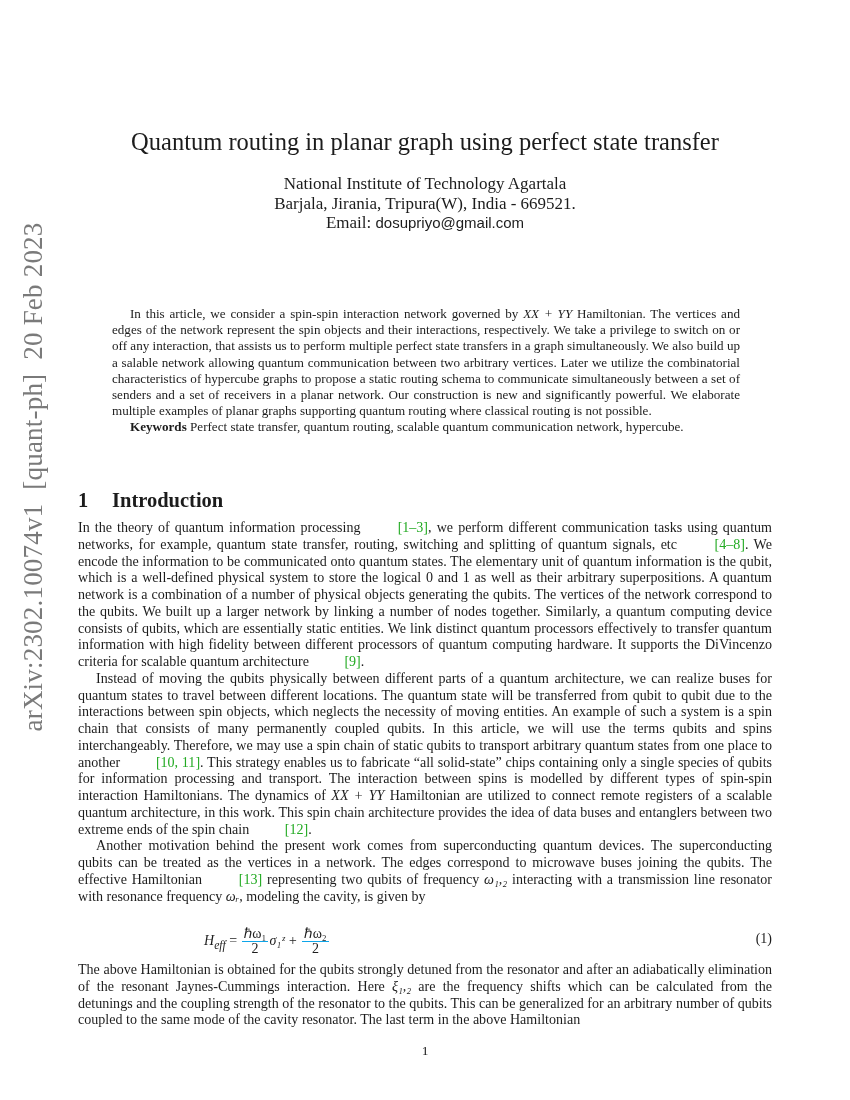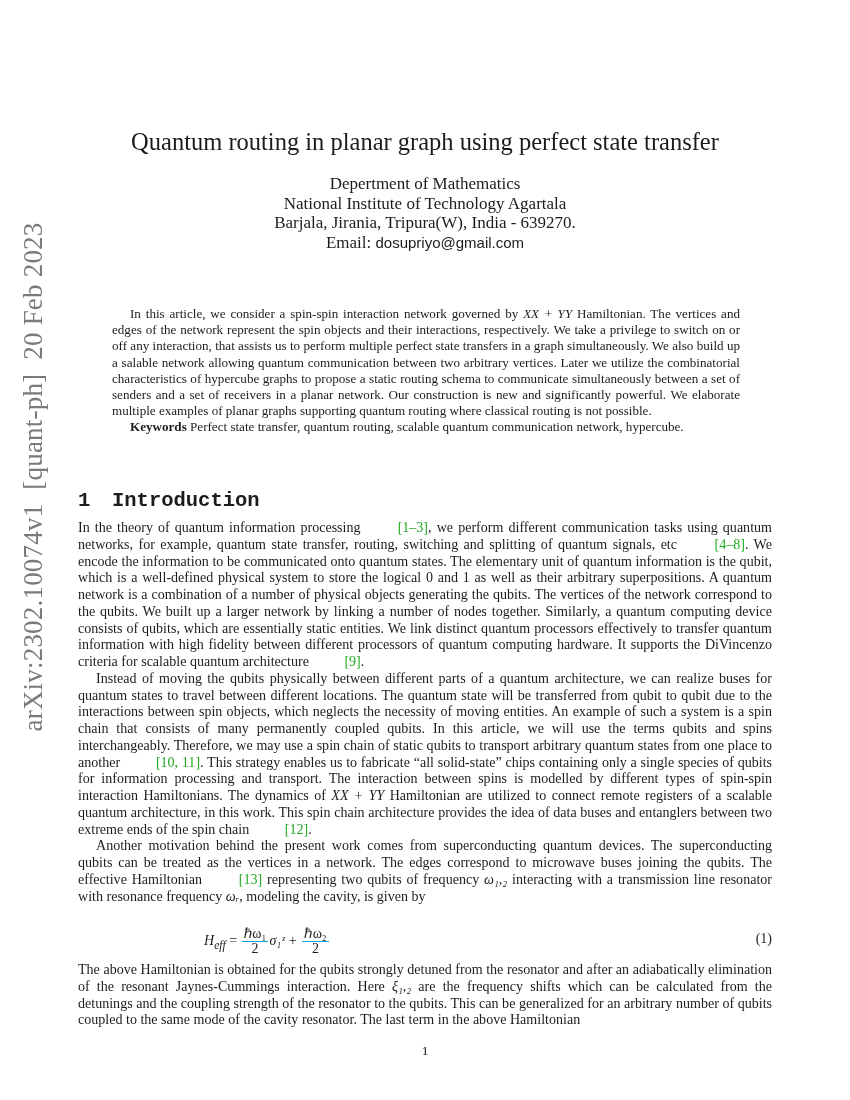--- a/index.html
+++ b/index.html
@@ -43,21 +43,21 @@
     text-align: justify;
   }
   #abstract h3 {
     margin: 0 0 5px 0; text-align: center; font-size: 13.5px; font-weight: bold;
   }
   #abstract p { margin: 0; text-indent: 18px; }
   #abstract .kw-label { font-weight: bold; }
 
   #section-heading {
     position: absolute; left: 78px; top: 489px;
-    font-family: Liberation Mono, monospace;
+    font-family: Liberation Serif, serif;
     font-size: 20.5px; font-weight: bold; color: #1c1c1c;
   }
   #section-heading .num { display: inline-block; width: 34px; }
 
   #body {
     position: absolute; left: 78px; width: 694px; top: 519px;
     font-family: "Liberation Serif", serif;
     font-size: 14.05px; line-height: 16.75px; color: #1c1c1c;
     text-align: justify;
   }
@@ -91,23 +91,22 @@
   }
 </style>
 </head>
 <body>
 
 <div id="arxiv-stamp"><span>arXiv:2302.10074v1</span><span>[quant-ph]</span><span>20 Feb 2023</span></div>
 
 <h1 id="title" style="margin:0">Quantum routing in planar graph using perfect state transfer</h1>
 
 <div id="author-block">
-  <div>Depertment of Mathematics</div>
   <div>National Institute of Technology Agartala</div>
-  <div>Barjala, Jirania, Tripura(W), India - 639270.</div>
+  <div>Barjala, Jirania, Tripura(W), India - 669521.</div>
   <div>
     <span>Email:</span>
     <span class="email-addr">dosupriyo@gmail.com</span>
   </div>
 </div>
 
 <div id="abstract">
   <p><span>In this article, we consider a spin-spin interaction network governed by </span><span class="math">XX + YY</span><span> Hamiltonian. The vertices and edges of the network represent the spin objects and their interactions, respectively. We take a privilege to switch on or off any interaction, that assists us to perform multiple perfect state transfers in a graph simultaneously. We also build up a salable network allowing quantum communication between two arbitrary vertices. Later we utilize the combinatorial characteristics of hypercube graphs to propose a static routing schema to communicate simultaneously between a set of senders and a set of receivers in a planar network. Our construction is new and significantly powerful. We elaborate multiple examples of planar graphs supporting quantum routing where classical routing is not possible.</span></p>
   <p><span class="kw-label">Keywords</span> <span>Perfect state transfer, quantum routing, scalable quantum communication network, hypercube.</span></p>
 </div>

